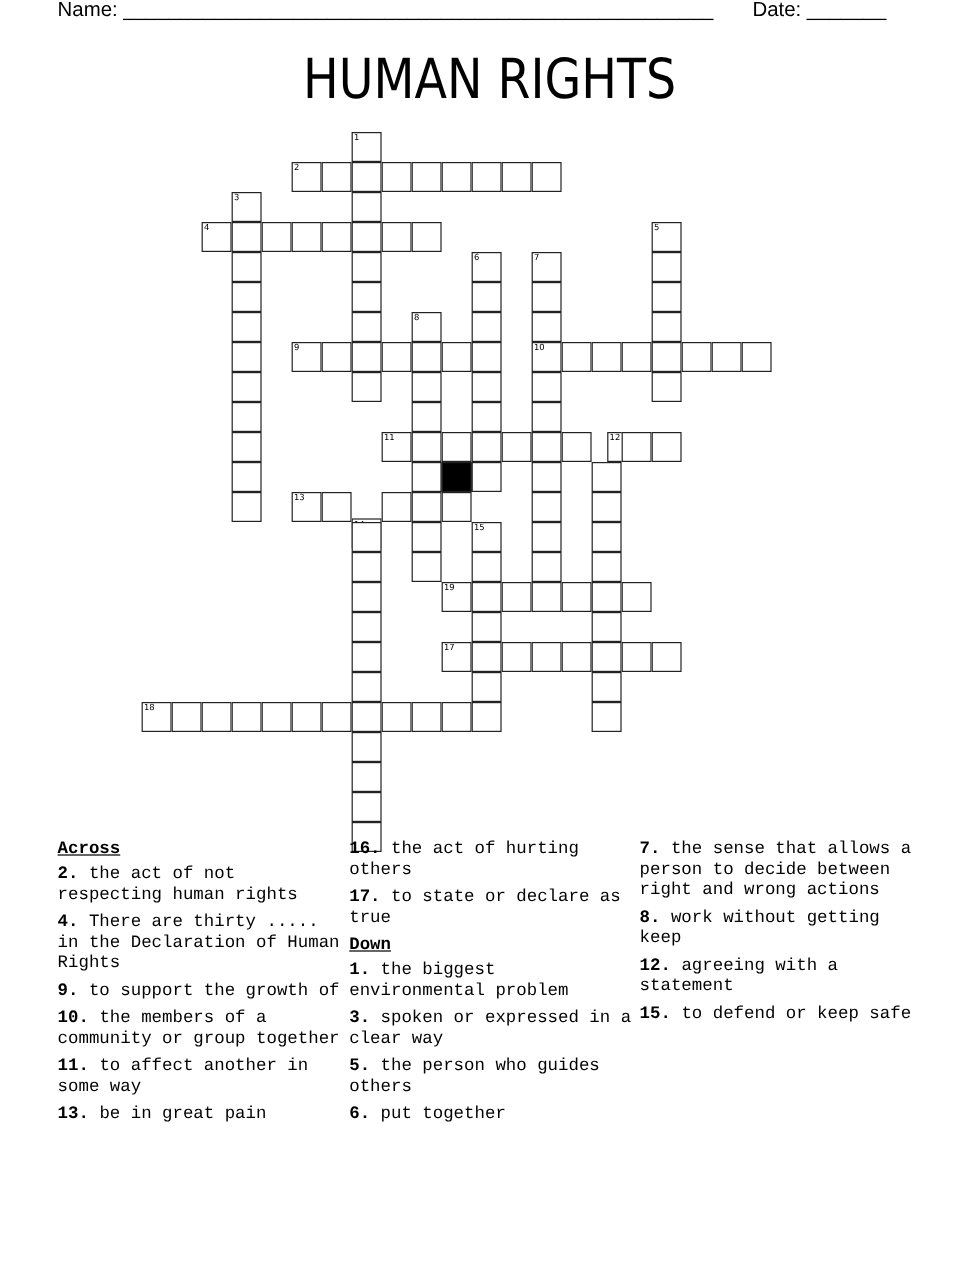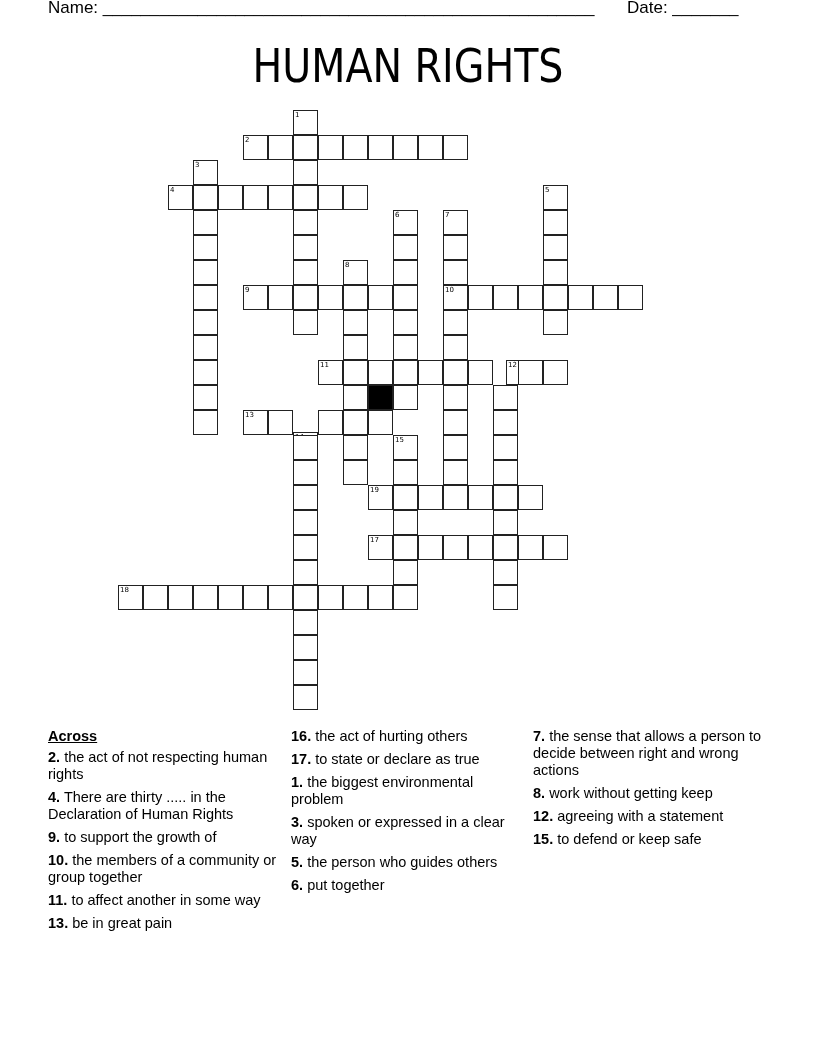--- a/index.html
+++ b/index.html
@@ -5,21 +5,21 @@
   html, body { margin:0; padding:0; background:#ffffff; }
   body { width:816px; height:1056px; position:relative; overflow:hidden; font-family:"DejaVu Sans", sans-serif; color:#000; }
   .header-line { position:absolute; top:0; left:48px; width:720px; height:20px; font-family:"Liberation Sans", sans-serif; font-size:17px; line-height:18px; }
   .header-line .name { position:absolute; left:0; top:-1px; }
   .header-line .date { position:absolute; left:579px; top:-1px; }
   .title { position:absolute; top:36px; left:0; width:816px; text-align:center; font-family:"DejaVu Sans", sans-serif; font-size:46px; letter-spacing:0px; transform:scaleX(0.86); transform-origin:center; line-height:60px; }
   #grid { position:absolute; left:0; top:0; width:816px; height:700px; }
   .cell { position:absolute; width:25px; height:25px; box-sizing:border-box; border:1.5px solid #222; background:#fff; }
   .cell.black { background:#000; }
   .cell .num { position:absolute; left:1px; top:0px; font-family:"DejaVu Sans", sans-serif; font-size:7px; line-height:8px; }
-  .clues { position:absolute; top:700px; font-family:Liberation Sans, sans-serif; font-size:14.5px; line-height:17px;margin-top:28px; }
+  .clues { position:absolute; top:700px; font-family:Liberation Mono, monospace; font-size:14.5px; line-height:17px; }
   .clues .heading { text-decoration:underline; font-weight:bold; margin-bottom:4px; }
   .clues .clue { margin-bottom:6px; }
   .clues .clue b { font-weight:bold; }
   .col1 { left:48px; width:235px; }
   .col2 { left:291px; width:235px; }
   .col3 { left:533px; width:230px; }
 </style>
 </head>
 <body>
 
@@ -214,20 +214,21 @@
   <div class="clue"><b>4.</b> <span>There are thirty ..... in the Declaration of Human Rights</span></div>
   <div class="clue"><b>9.</b> <span>to support the growth of</span></div>
   <div class="clue"><b>10.</b> <span>the members of a community or group together</span></div>
   <div class="clue"><b>11.</b> <span>to affect another in some way</span></div>
   <div class="clue"><b>13.</b> <span>be in great pain</span></div>
 </div>
 
 <div class="clues col2">
   <div class="clue"><b>16.</b> <span>the act of hurting others</span></div>
   <div class="clue"><b>17.</b> <span>to state or declare as true</span></div>
+  <div class="heading">Down</div>
   <div class="clue"><b>1.</b> <span>the biggest environmental problem</span></div>
   <div class="clue"><b>3.</b> <span>spoken or expressed in a clear way</span></div>
   <div class="clue"><b>5.</b> <span>the person who guides others</span></div>
   <div class="clue"><b>6.</b> <span>put together</span></div>
 </div>
 
 <div class="clues col3">
   <div class="clue"><b>7.</b> <span>the sense that allows a person to decide between right and wrong actions</span></div>
   <div class="clue"><b>8.</b> <span>work without getting keep</span></div>
   <div class="clue"><b>12.</b> <span>agreeing with a statement</span></div>

